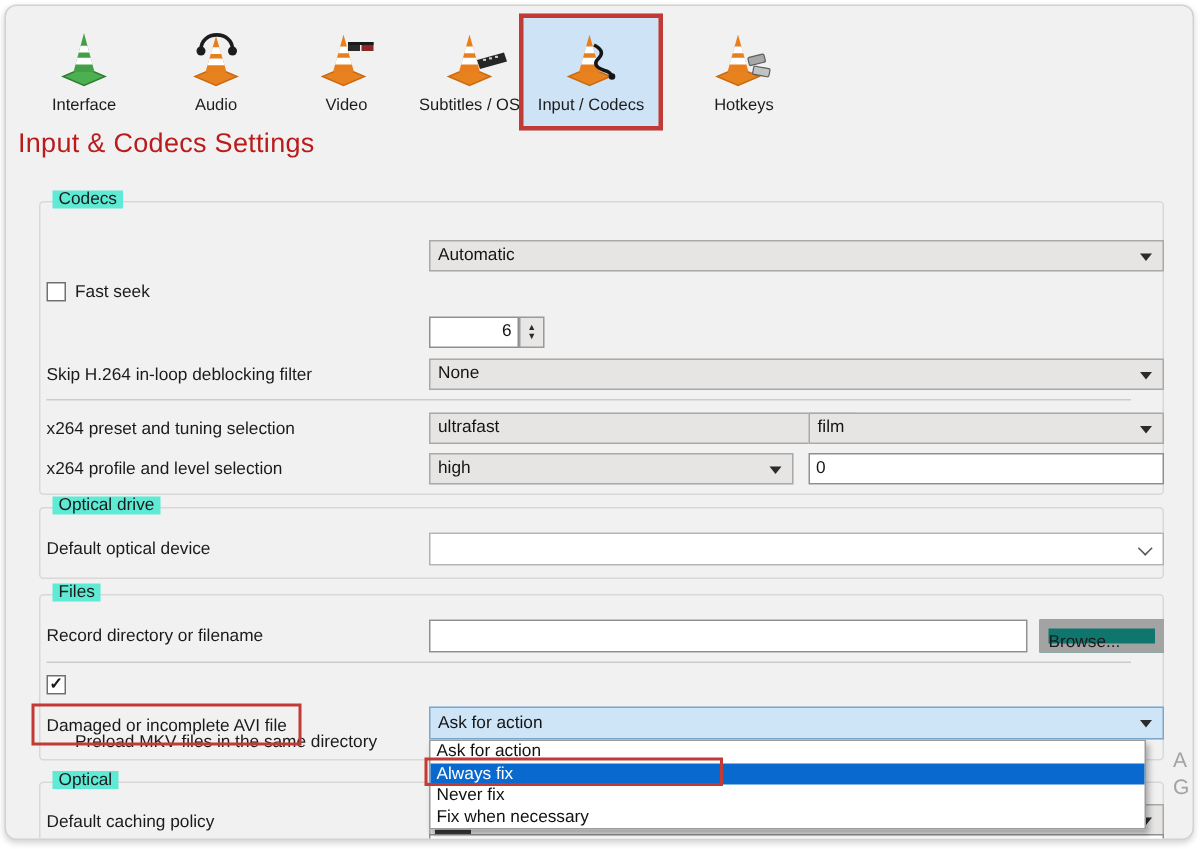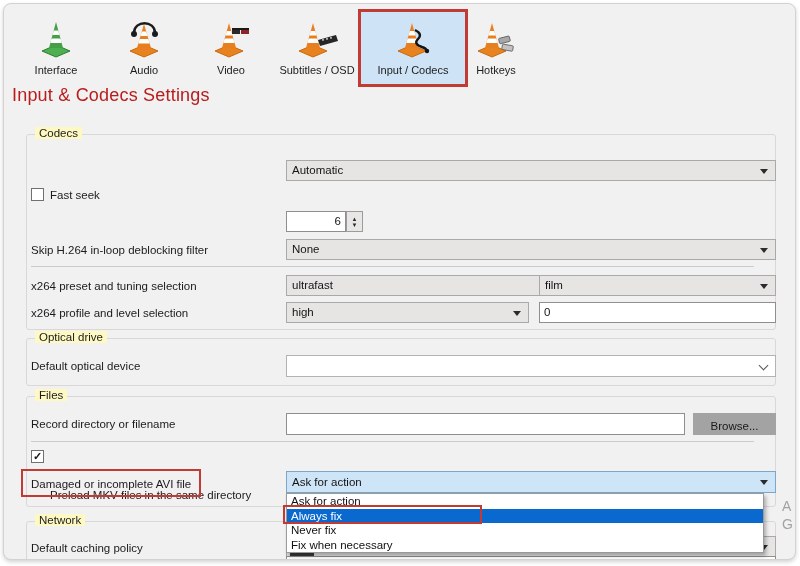--- a/index.html
+++ b/index.html
@@ -12,42 +12,42 @@
   
   .tbitem { position:absolute; top:5px; height:78px; text-align:center; cursor:default; }
   .tbitem .ticon { height:52px; display:flex; align-items:flex-end; justify-content:center; }
   .tbitem .tlabel { font-size:11px; color:#1c1c1c; margin-top:3px; white-space:nowrap; }
   .tbitem.sel { background:#cfe3f6; border:3px solid #c13b34; }
   .tbitem.sel .ticon { height:49px; }
   
   .page-title { position:absolute; left:8px; top:81px; font-size:18px; font-weight:500; color:#b91c1c; letter-spacing:.2px; }
   
   .group { position:absolute; left:22px; width:750px; border:1px solid #d9d8d7; border-radius:3px; }
-  .group-title { position:absolute; top:-8px; left:8px; background:#fef9c3; padding:0 4px; font-size:11.5px; color:#1c1c1c; }
+  .group-title { position:absolute; top:-8px; left:8px; background:#5eead4; padding:0 4px; font-size:11.5px; color:#1c1c1c; }
   .lbl { position:absolute; font-size:11.5px; color:#1b1b1b; white-space:nowrap; }
   
   .flat-combo { position:absolute; background:#e6e5e4; border:1px solid #a9a9a9; height:21px;
                 font-size:11.5px; line-height:19px; padding:0 20px 0 5px; color:#141414; }
   .flat-combo .arr, .focus-combo .arr { position:absolute; right:7px; top:8px; width:0; height:0;
                 border-left:4px solid transparent; border-right:4px solid transparent; border-top:5px solid #2b2b2b; }
   .focus-combo { position:absolute; background:#cee5f8; border:1px solid #7da7c9; height:22px;
                 font-size:11.5px; line-height:20px; padding:0 20px 0 5px; color:#141414; }
   .edit-combo { position:absolute; background:#ffffff; border:1px solid #b3b3b3; height:22px; }
   .edit-combo .chev { position:absolute; right:8px; top:6px; width:7px; height:7px;
                 border-right:1.6px solid #555; border-bottom:1.6px solid #555; transform:rotate(45deg); }
   .txt-input { position:absolute; background:#ffffff; border:1px solid #8f8f8f; font-size:11.5px;
                line-height:19px; padding:0 4px; color:#141414; }
   .spin-input { text-align:right; }
   .spinner { position:absolute; width:17px; height:21px; background:#e8e7e6; border:1px solid #9b9b9b;
              display:flex; flex-direction:column; align-items:center; justify-content:center; }
   .spinner span { font-size:6px; line-height:6px; color:#2b2b2b; }
   .checkbox { position:absolute; width:13px; height:13px; background:#fff; border:1px solid #707070;
               font-size:11px; line-height:11px; text-align:center; color:#1a1a1a; font-weight:bold; }
-  .btn { position:absolute; background:#a3a3a3; border:4px solid #a3a3a3; font-size:11.5px;
-         color:#1a1a1a; text-align:center; line-height:19px; }
+  .btn { position:absolute; background:#0f766e; border:6px solid #a3a3a3; font-size:11.5px;
+         color:#1a1a1a; text-align:left; line-height:19px; }
   .sep { position:absolute; left:27px; width:723px; height:1px; background:#cbcbcb; }
   
   .popup { position:absolute; left:282px; top:489px; width:478px; background:#fff;
            border:1px solid #9a9a9a; box-shadow:2px 3px 4px rgba(0,0,0,.3); z-index:10; }
   .popup .opt { height:14.5px; font-size:11.5px; line-height:14px; padding-left:4px; color:#111; white-space:nowrap; }
   .popup .opt.hl { background:#0a69cf; color:#fff; }
   .red-box { position:absolute; border:2px solid #c13b34; z-index:20; pointer-events:none; background:transparent; }
   .watermark { position:absolute; font-size:14px; color:#a3a3a3; z-index:1; }
   .smudge { position:absolute; background:#3a3a3a; z-index:2; }
 </style>
@@ -127,21 +127,21 @@
         </g>
         <polygon points="23,23 41,18 43,24 25,29" fill="#262626"></polygon>
         <rect x="27" y="22.2" width="2" height="1.4" fill="#cfcfcf"></rect>
         <rect x="31" y="21.2" width="2" height="1.4" fill="#cfcfcf"></rect>
         <rect x="35" y="20.2" width="2" height="1.4" fill="#cfcfcf"></rect>
       </svg>
     </div>
     <div class="tlabel">Subtitles / OSD</div>
   </div>
 
-  <div class="tbitem sel" style="left:354px;width:110px;">
+  <div class="tbitem sel" style="left:342px;width:96px;">
     <div class="ticon">
       <svg width="40" height="44" viewBox="0 0 40 44">
         <polygon points="19,28 33,34 19,40 5,34" fill="#e8821f" stroke="#c96a10" stroke-width="1"></polygon>
         <clipPath id="ic4">
             <polygon points="19,6 26,31 12,31"></polygon>
           </clipPath>
         <g clip-path="url(#ic4)">
           <rect x="9" y="6" width="20" height="26" fill="#e87f1f"></rect>
           <rect x="9" y="14" width="20" height="4.5" fill="#ffffff"></rect>
           <rect x="9" y="21.5" width="20" height="4.5" fill="#ffffff"></rect>
@@ -250,21 +250,21 @@
 
   <div class="popup">
     <div class="opt">Ask for action</div>
     <div class="opt hl">Always fix</div>
     <div class="opt">Never fix</div>
     <div class="opt">Fix when necessary</div>
   </div>
   <div class="red-box" style="left:279px;top:501px;width:199px;height:19px;"></div>
 
   <div class="group" style="top:517px;height:60px;">
-    <div class="group-title">Network</div>
+    <div class="group-title">Optical</div>
   </div>
   <div class="lbl" style="left:27px;top:538px;">Default caching policy</div>
   <div class="flat-combo" style="left:282px;top:532px;width:490px;z-index:1;">
     <span class="arr"></span>
   </div>
   <div class="smudge" style="left:286px;top:548px;width:24px;height:4px;"></div>
   <div class="txt-input" style="left:282px;top:552px;width:490px;height:14px;z-index:1;"></div>
 
   <div class="watermark" style="left:778px;top:494px;">A</div>
   <div class="watermark" style="left:778px;top:512px;">G</div>

